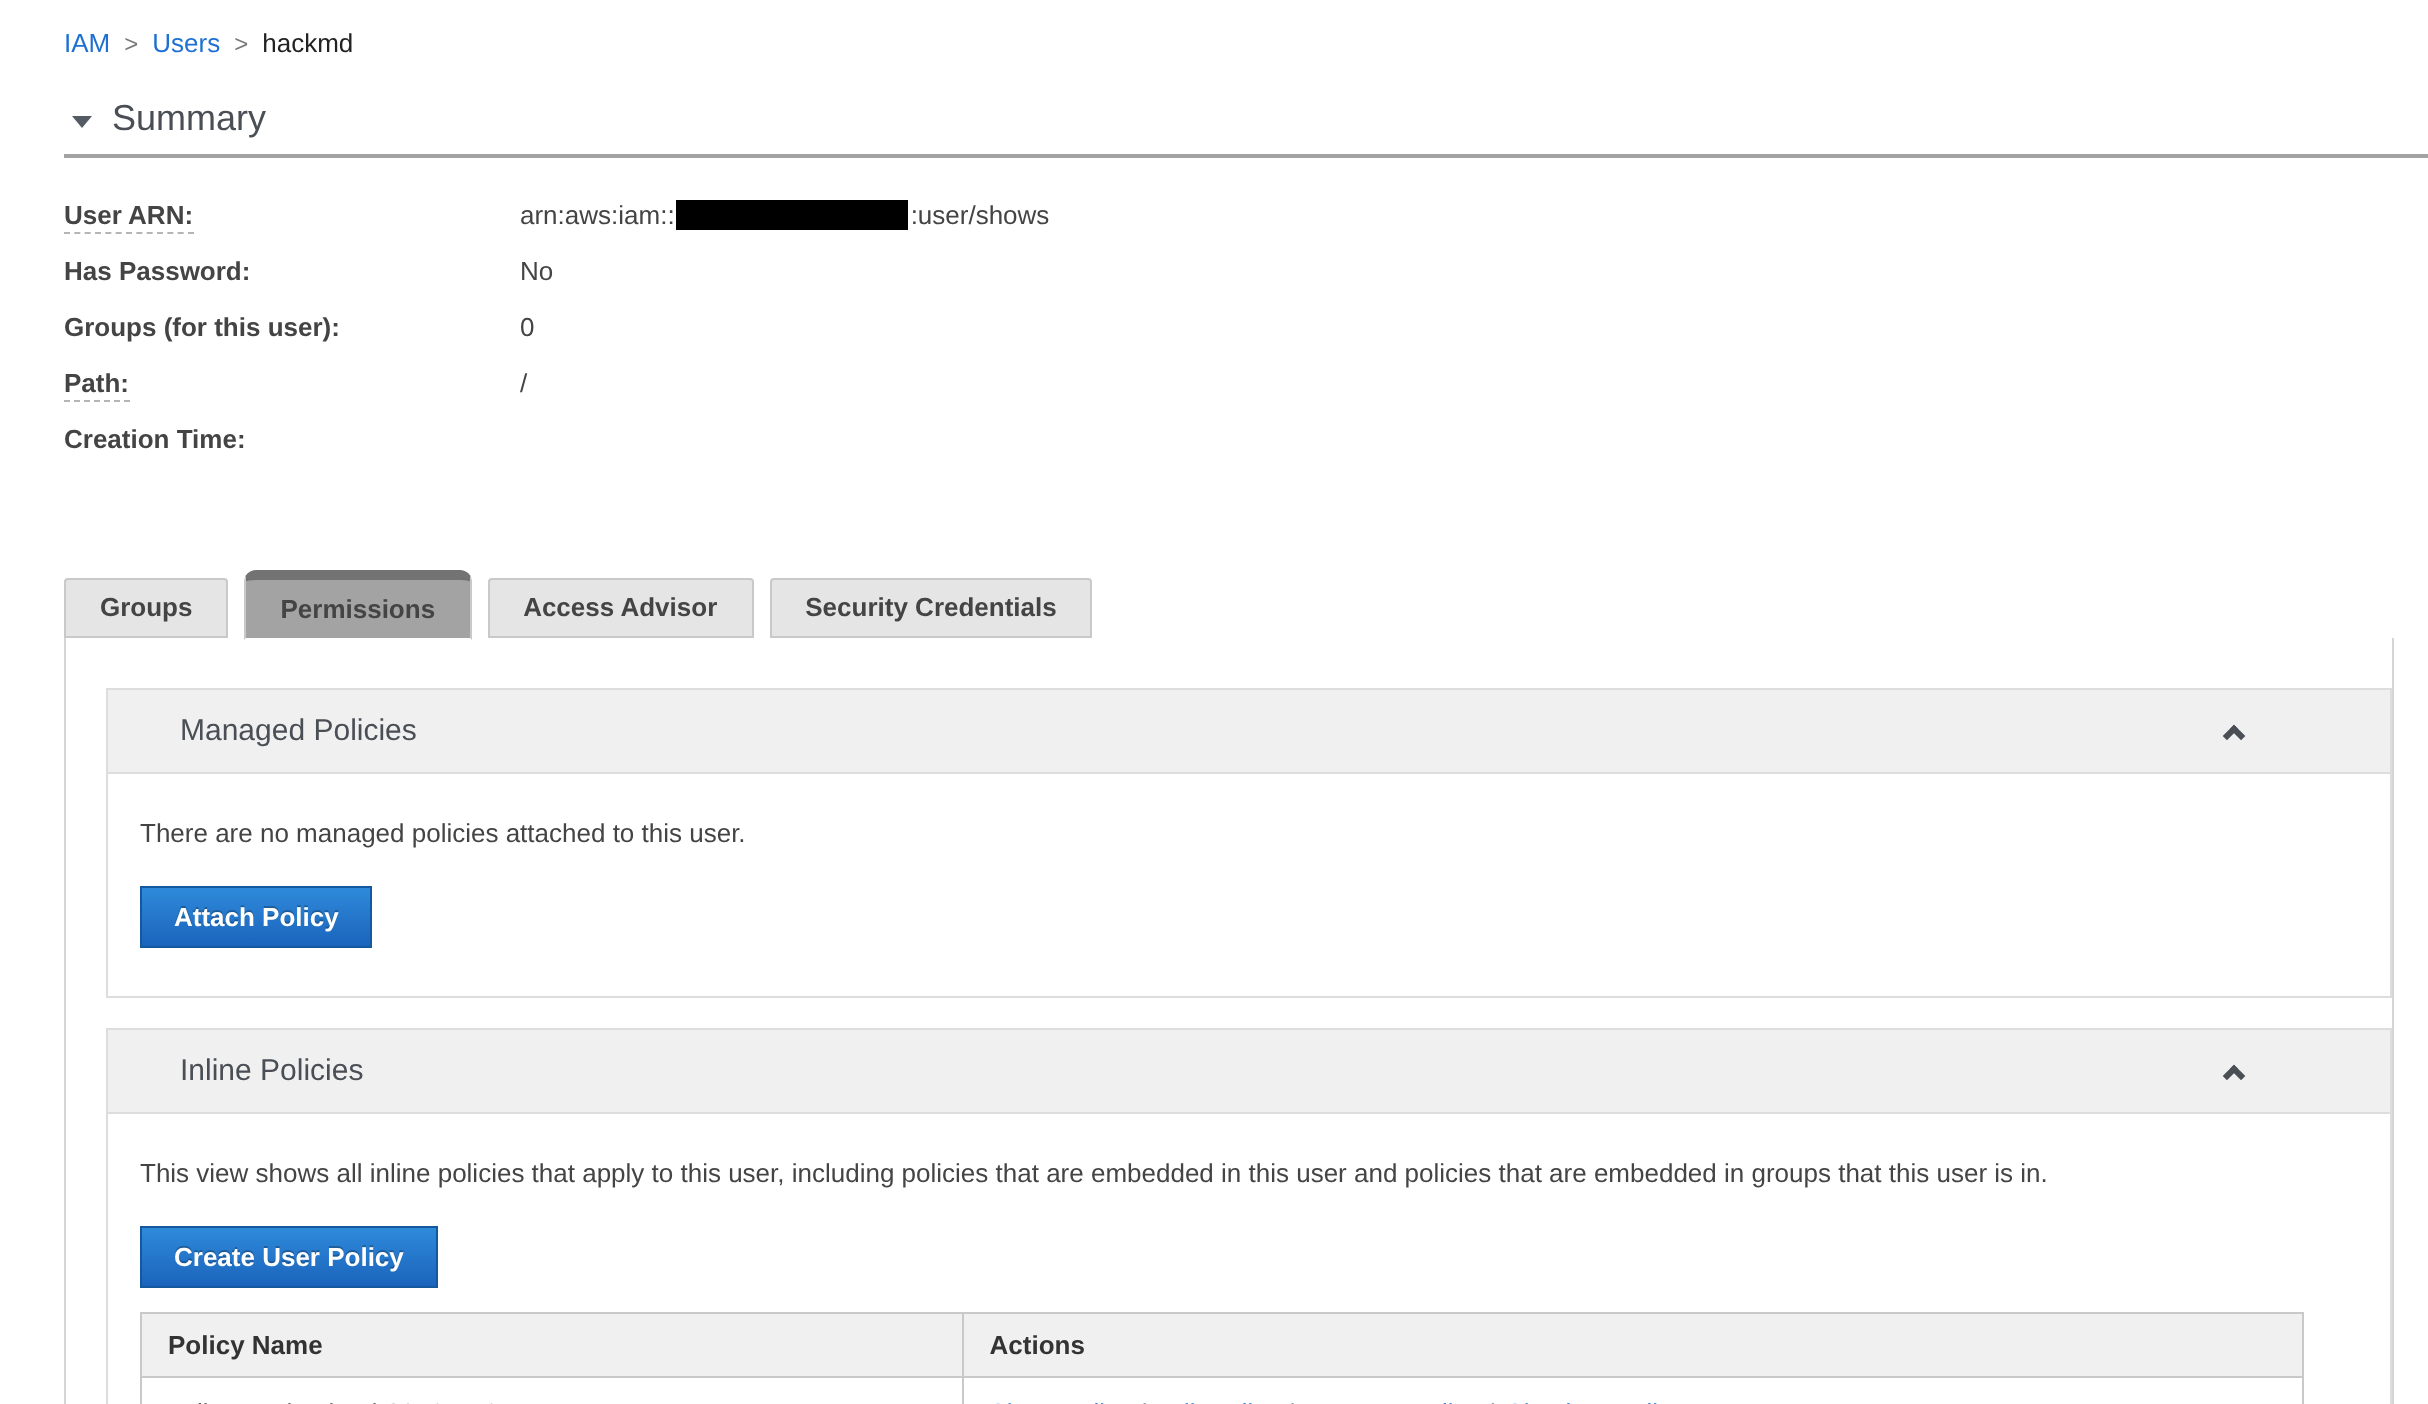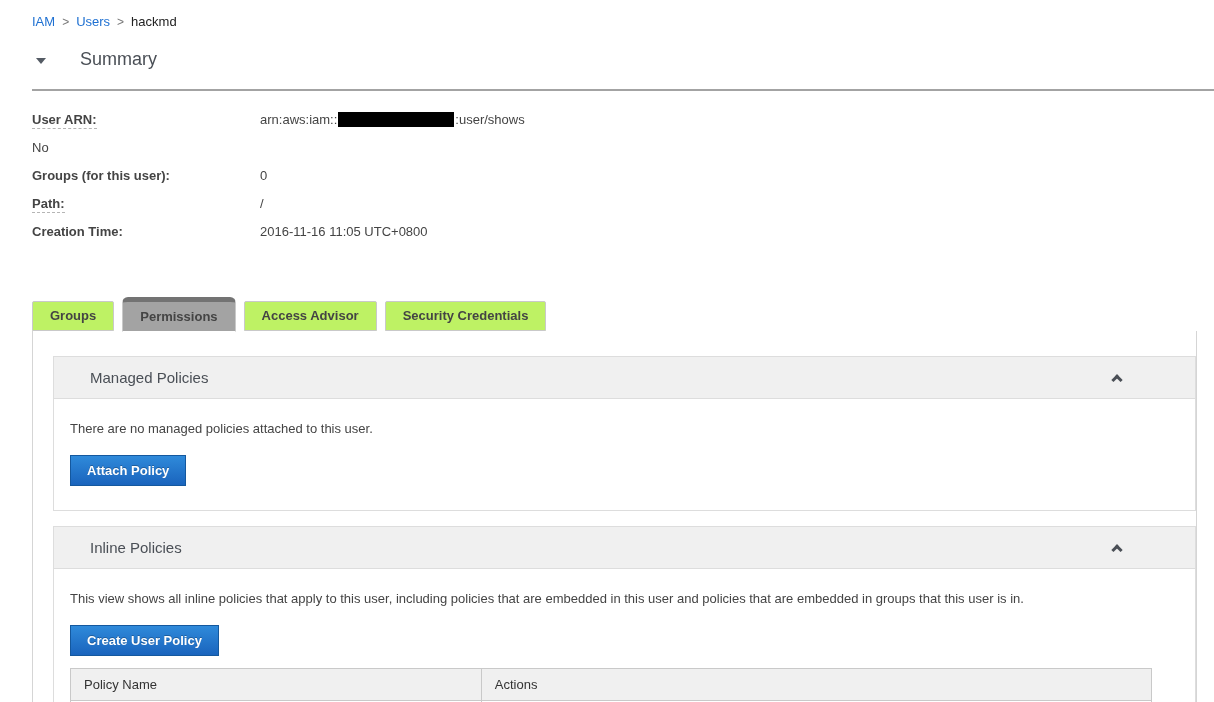--- a/index.html
+++ b/index.html
@@ -13,23 +13,23 @@
 
   
   .breadcrumb { padding: 14px 0 0 32px; font-size: 13px; }
   .breadcrumb .crumb-link { color: #1e70d2; text-decoration: none; cursor: pointer; }
   .breadcrumb .crumb-sep { color: #777; margin: 0 7px; font-size: 12px; }
   .breadcrumb .crumb-current { font-weight: normal; color: #222; }
 
   
   .summary-head {
     margin: 20px 0 0 32px;
-    padding-bottom: 19px;
+    padding-bottom: 7px;
     border-bottom: 2px solid #a3a3a3;
-    display: flex; align-items: center; gap: 24px;
+    display: flex; align-items: center;
   }
   .tri-down {
     width: 0; height: 0; display: inline-block;
     border-left: 5px solid transparent; border-right: 5px solid transparent;
     border-top: 6px solid #545b64;
     margin: 2px 10px 0 4px; cursor: pointer;
   }
   .summary-title { font-size: 18px; color: #4a4f56; }
 
   
@@ -39,21 +39,21 @@
   .field-label .tip { border-bottom: 1px dashed #b5b5b5; padding-bottom: 1px; }
   .field-value { color: #444; }
   .redaction {
     display: inline-block; width: 116px; height: 15px;
     background: #000; vertical-align: text-top; margin: 0 1px;
   }
 
   
   .tabs { display: flex; align-items: flex-end; margin: 51px 0 0 32px; position: relative; z-index: 2; }
   .tab {
-    background: #bef264; border: 1px solid #c9c9c9;
+    background: #e5e5e5; border: 1px solid #c9c9c9;
     height: 30px; line-height: 28px; padding: 0 17px;
     font-weight: bold; color: #444; margin-right: 8px;
     border-radius: 2px 2px 0 0; cursor: pointer; white-space: nowrap;
   }
   .tab.active {
     background: #a3a3a3;
     border-top: 5px solid #737373;
     border-bottom: 1px solid #fff;
     margin-bottom: -1px;
     height: 35px; line-height: 29px;
@@ -100,21 +100,21 @@
   }
   .btn-row { margin: 0 0 6px 0; }
 
   
   .policy-table {
     width: calc(100% - 14px);
     border-collapse: collapse;
     margin-top: 12px;
   }
   .policy-table th {
-    background: #f0f0f0; text-align: left; font-weight: normal;
+    background: #f0f0f0; text-align: left; font-weight: bold;
     padding: 8px 13px; border: 1px solid #c9c9c9; font-size: 13px; color: #333;
   }
   .policy-table td {
     padding: 10px 13px; border: 1px solid #c9c9c9; font-size: 13px;
   }
   .col-policy { width: 38%; }
   .action-link { color: #1e70d2; text-decoration: none; cursor: pointer; }
   .pipe { color: #808a99; margin: 0 5px; }
 </style>
 </head>
@@ -128,33 +128,33 @@
   <span class="tri-down"></span>
   <span class="summary-title">Summary</span>
 </div>
 
 <div class="fields">
   <div class="field-row">
     <div class="field-label"><span class="tip">User ARN:</span></div>
     <div class="field-value"><span>arn:aws:iam::</span><span class="redaction"></span><span>:user/shows</span></div>
   </div>
   <div class="field-row">
+    <div class="field-label">Has Password:</div>
     <div class="field-value">No</div>
   </div>
   <div class="field-row">
     <div class="field-label">Groups (for this user):</div>
     <div class="field-value">0</div>
   </div>
   <div class="field-row">
     <div class="field-label"><span class="tip">Path:</span></div>
     <div class="field-value">/</div>
   </div>
   <div class="field-row">
     <div class="field-label">Creation Time:</div>
-    <div class="field-value">2016-11-16 11:05 UTC+0800</div>
   </div>
 </div>
 
 <div class="tabs">
   <div class="tab">Groups</div>
   <div class="tab active">Permissions</div>
   <div class="tab">Access Advisor</div>
   <div class="tab">Security Credentials</div>
 </div>
 

